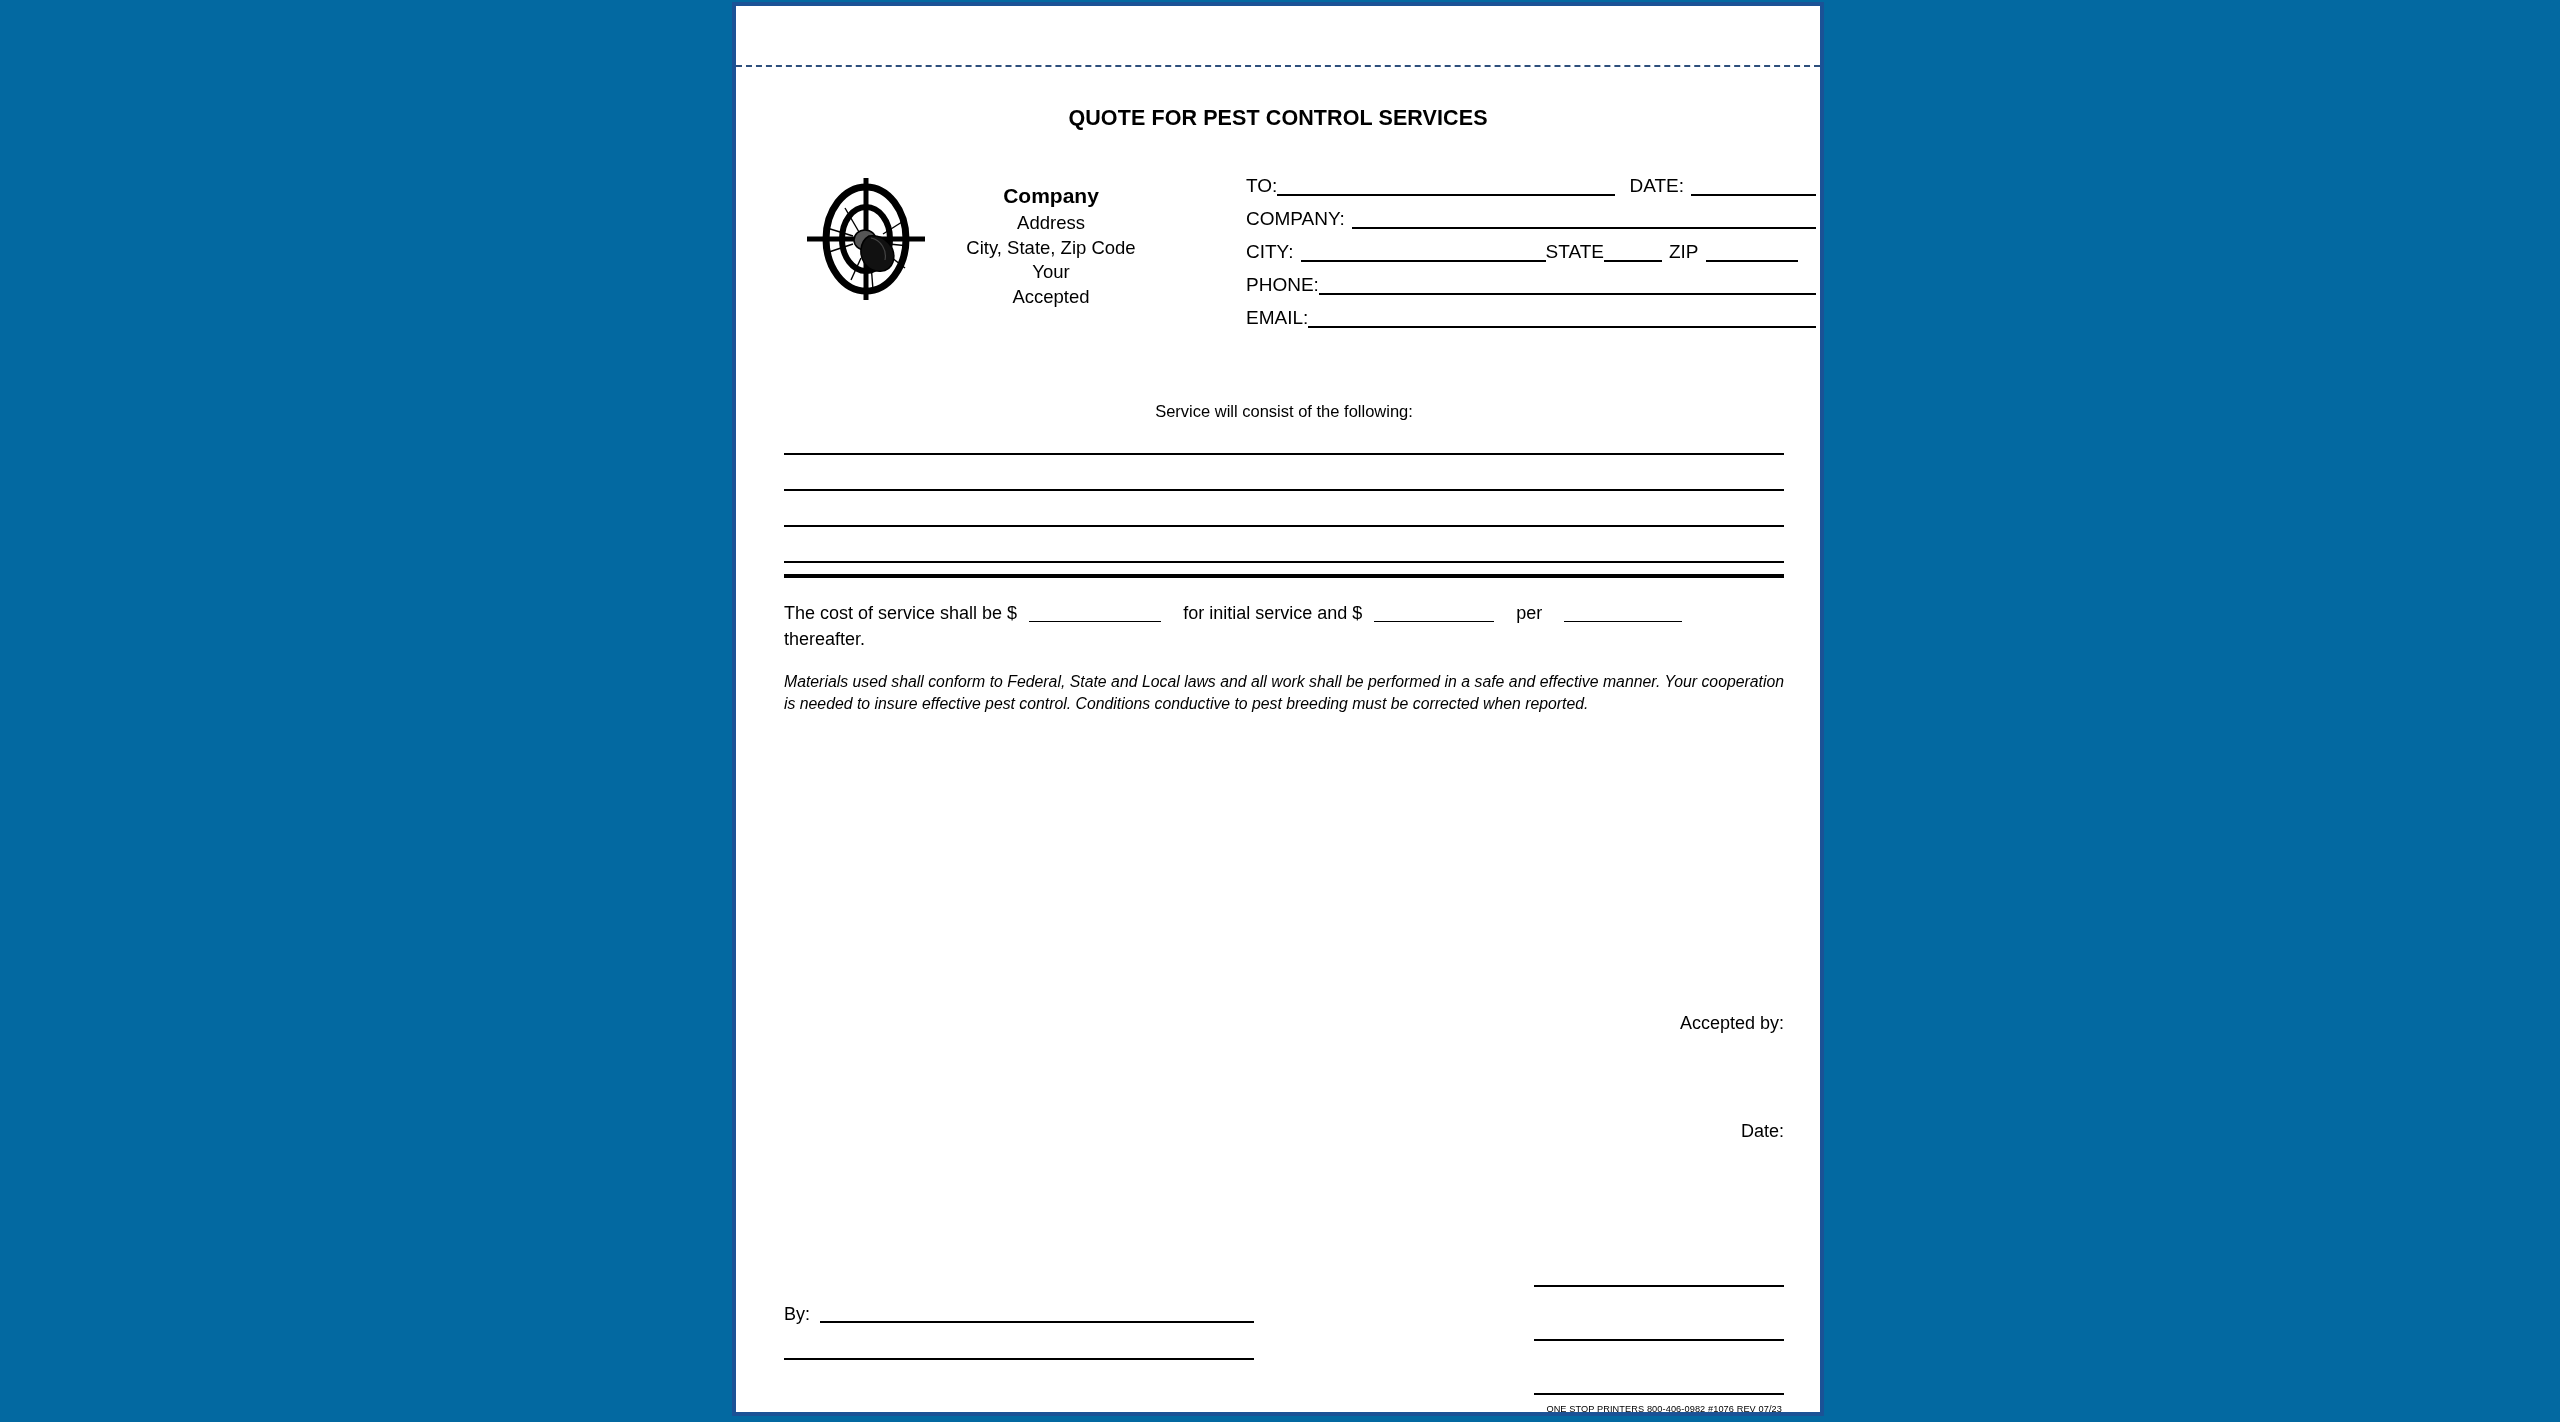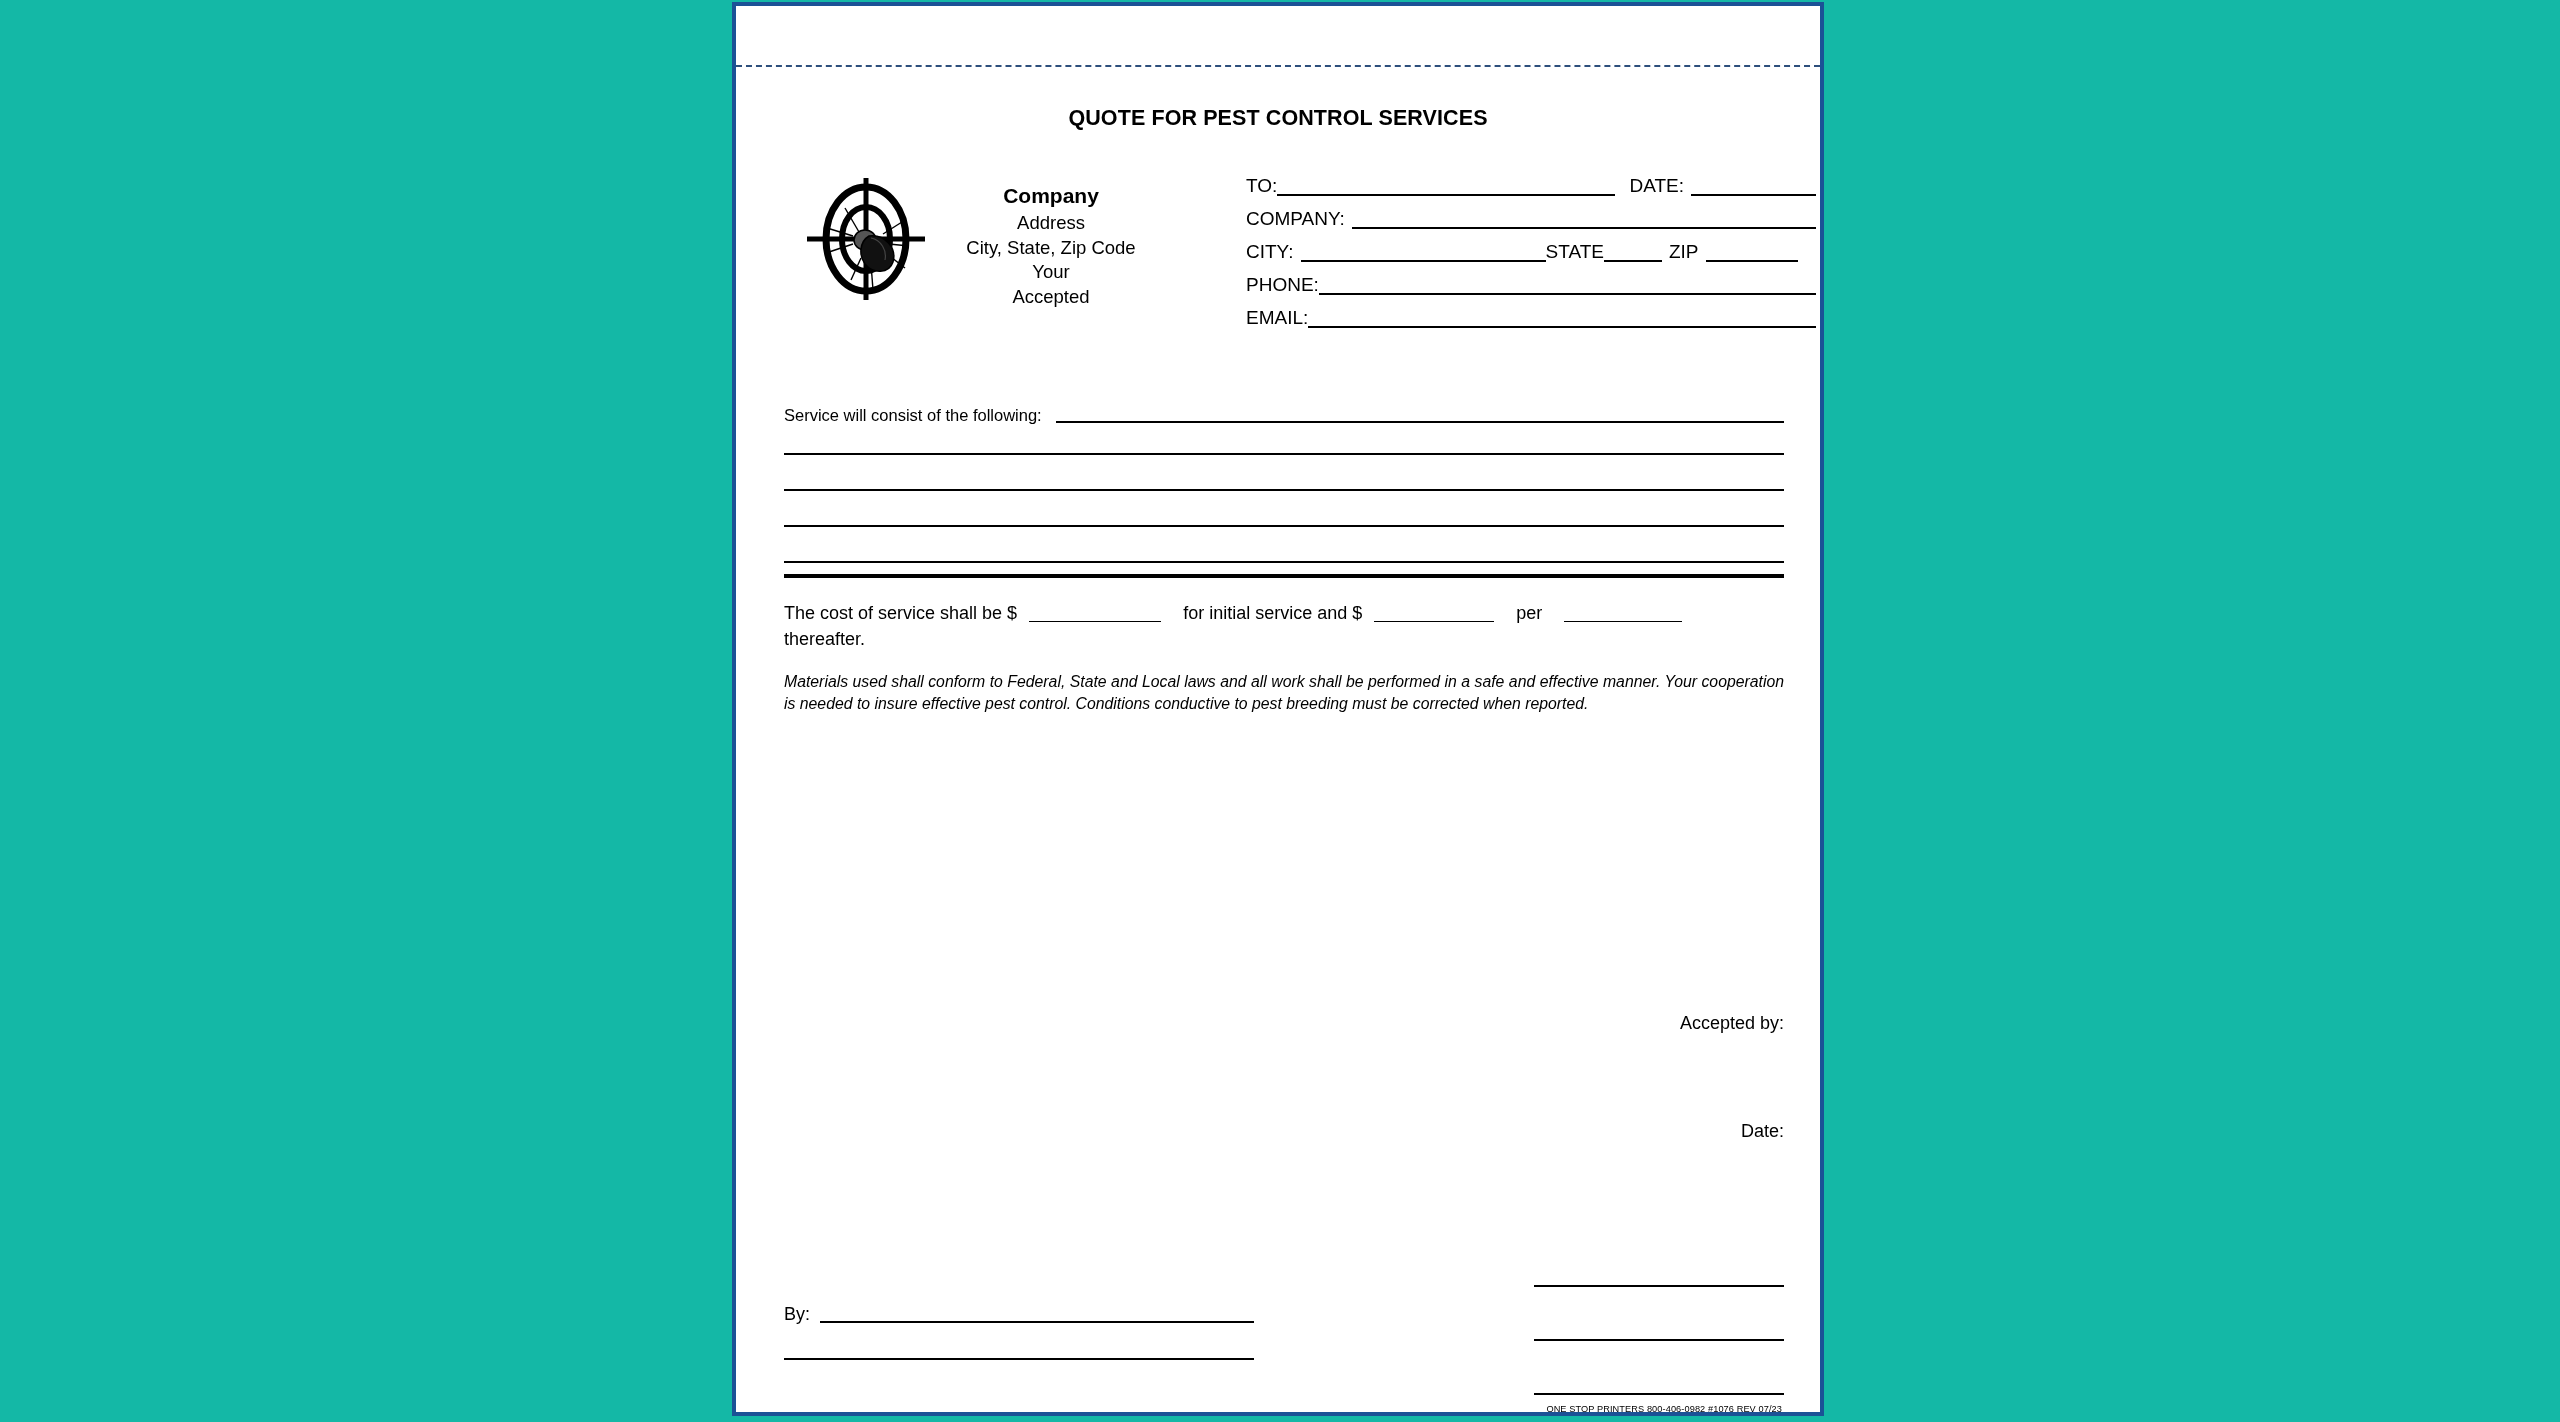--- a/index.html
+++ b/index.html
@@ -13,21 +13,21 @@
     overflow: hidden;
     font-family: "Liberation Sans", sans-serif;
     color: #000000;
   }
 
   
   #viewport {
     position: relative;
     width: 2560px;
     height: 1422px;
-    background: #14b8a6;
+    background: #0369a1;
   }
 
   #page-sheet {
     position: absolute;
     left: 732px;
     top: 2px;
     width: 1092px;
     height: 1414px;
     background: #ffffff;
     border: 4px solid #1b5296;
@@ -117,23 +117,24 @@
   
   #service-section {
     position: absolute;
     left: 48px;
     top: 396px;
     width: 1000px;
   }
   #service-head {
     position: relative;
     display: flex;
-    align-items: flex-end;
+    align-items: center;
     font-size: 16.5px;
     height: 24px;
+    flex-direction: column;
   }
   #service-head .sv-label { padding-bottom: 1px; }
   #service-head .sv-gap { width: 14px; flex: 0 0 14px; }
   #service-head .sv-rule {
     flex: 1 1 auto;
     border-bottom: 2.2px solid #000;
     height: 1px;
     margin-bottom: 3px;
   }
   .blank-rule {

